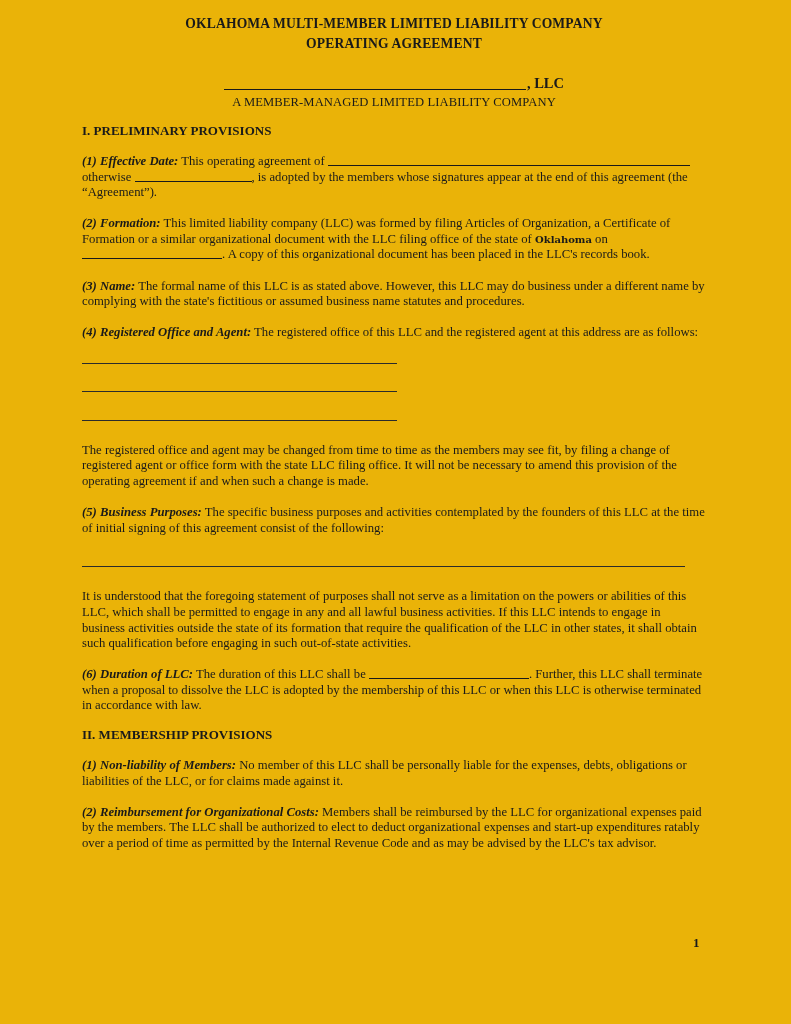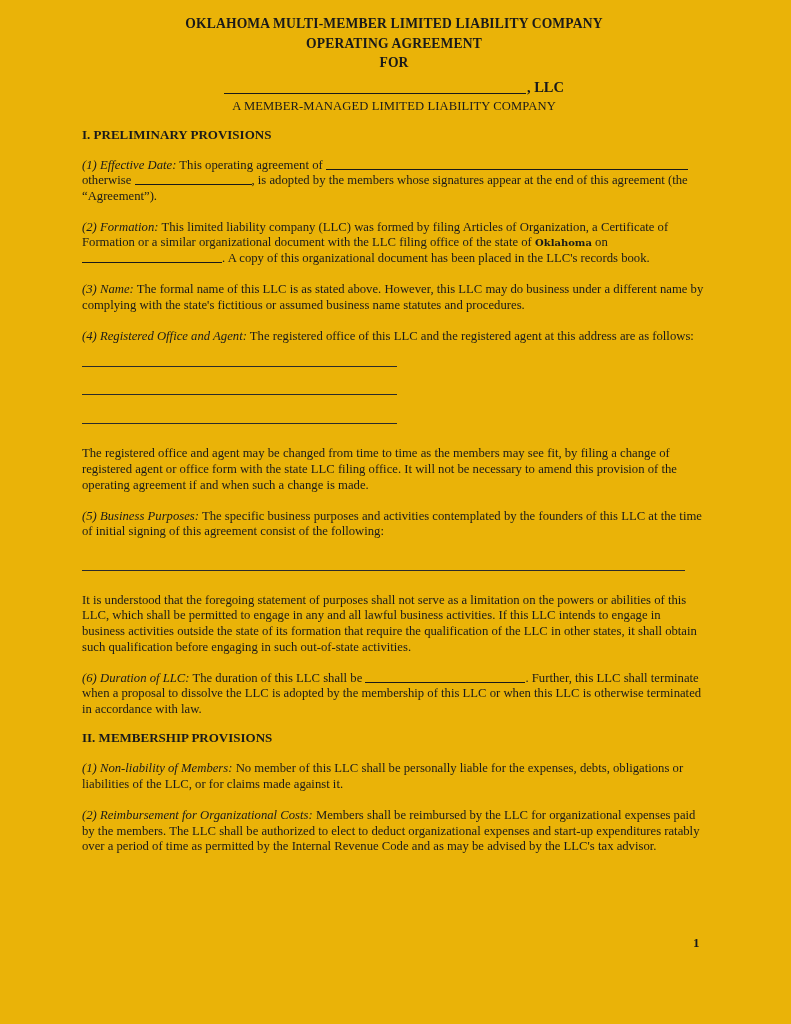--- a/index.html
+++ b/index.html
@@ -41,21 +41,21 @@
     font-weight: bold;
     font-size: 13.6px;
     line-height: 19.5px;
     letter-spacing: 0.15px;
     white-space: nowrap;
   }
   .title-name-row {
     font-weight: bold;
     font-size: 14.5px;
     line-height: 21px;
-    margin-top: 4px;
+    margin-top: 20px;
     white-space: nowrap;
   }
   .name-blank {
     display: inline-block;
     width: 302px;
     border-bottom: 1.6px solid #1a1a1a;
     height: 14px;
     vertical-align: -2px;
     margin-right: 1px;
   }
@@ -81,21 +81,21 @@
     font-size: 12.7px;
     line-height: 15.6px;
     margin: 0;
     text-align: left;
   }
   .para-gap {
     height: 15.5px;
   }
   .lead {
     font-style: italic;
-    font-weight: normal;
+    font-weight: bold;
   }
   .alt-font {
     font-family: "DejaVu Serif", "Liberation Serif", serif;
     font-size: 10px;
     font-weight: bold;
   }
 
   
   .blank {
     display: inline-block;
@@ -136,21 +136,20 @@
 </style>
 </head>
 <body>
 
 <div class="page">
   <div class="content">
 
     <div class="title-block">
       <div class="title-line">OKLAHOMA MULTI-MEMBER LIMITED LIABILITY COMPANY</div>
       <div class="title-line">OPERATING AGREEMENT</div>
-      <div class="title-line">FOR</div>
       <div class="title-name-row"><span class="name-blank"></span><span>, LLC</span></div>
       <div class="subtitle-line">A MEMBER-MANAGED LIMITED LIABILITY COMPANY</div>
     </div>
 
     <div class="sec-heading">I. PRELIMINARY PROVISIONS</div>
 
     <div class="para-gap"></div>
 
     <p class="body"><span class="lead">(1) Effective Date:</span><span> This operating agreement of </span><span class="blank blank-rest"></span><br><span>otherwise </span><span class="blank blank-effective"></span><span>, is adopted by the members whose signatures appear at the end of this agreement (the “Agreement”).</span></p>
 

